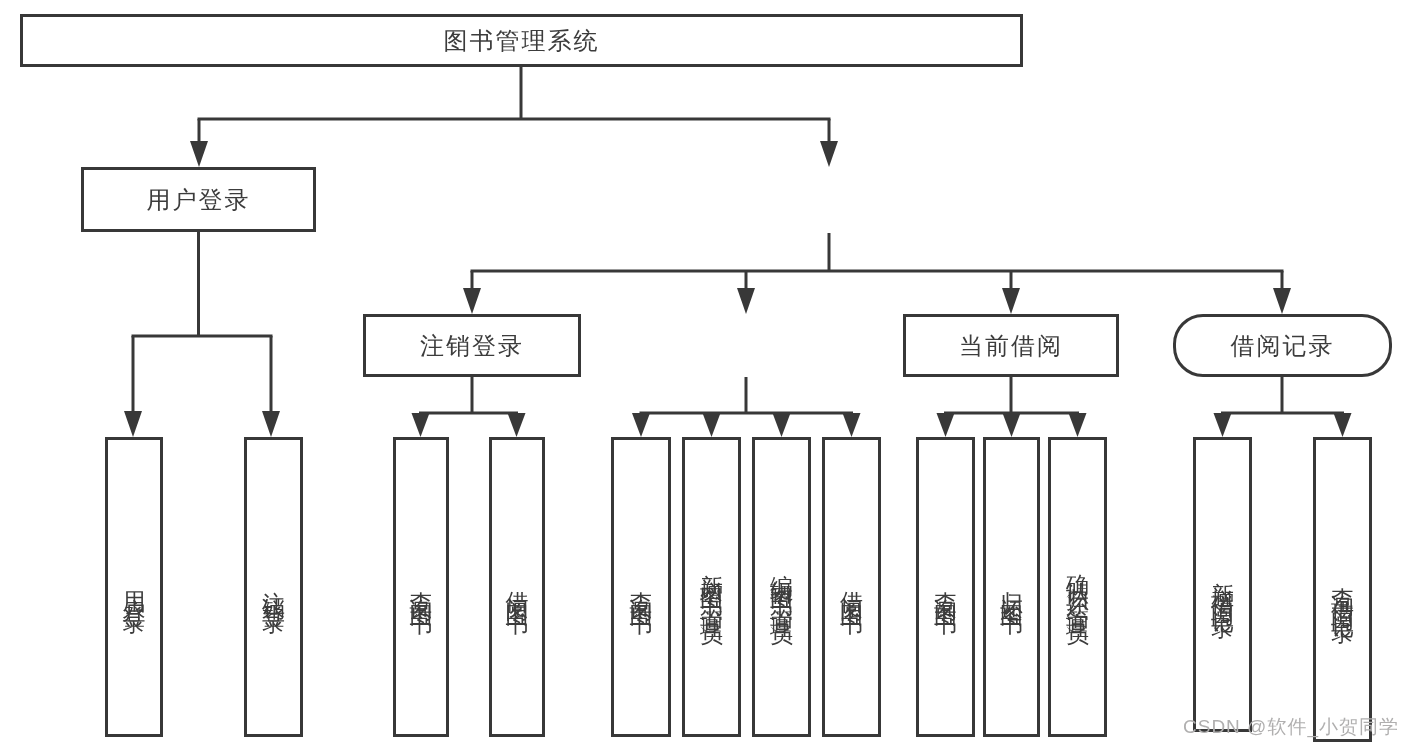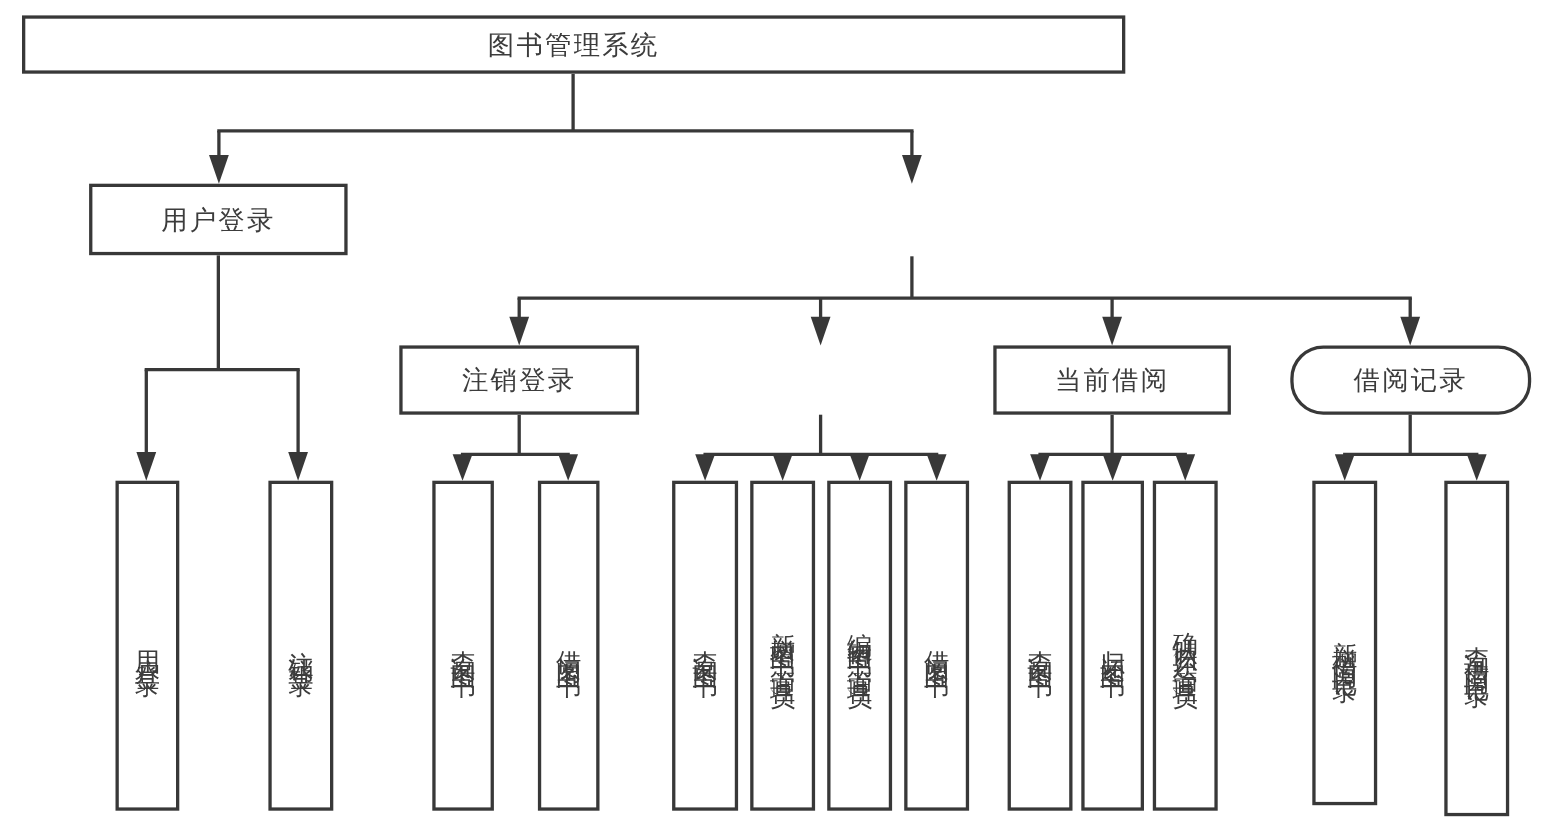--- a/index.html
+++ b/index.html
@@ -129,14 +129,15 @@
     <span>确认归还（管理员）</span>
   </div>
 
   <div class="vnode" style="left:1193px;top:437px;width:59px;height:295px;">
     <span>新增借阅记录</span>
   </div>
   <div class="vnode" style="left:1313px;top:437px;width:59px;height:305px;">
     <span>查询借阅记录</span>
   </div>
 
+  <div id="watermark">CSDN @软件_小贺同学</div>
 
 </div>
 
 </body></html>

